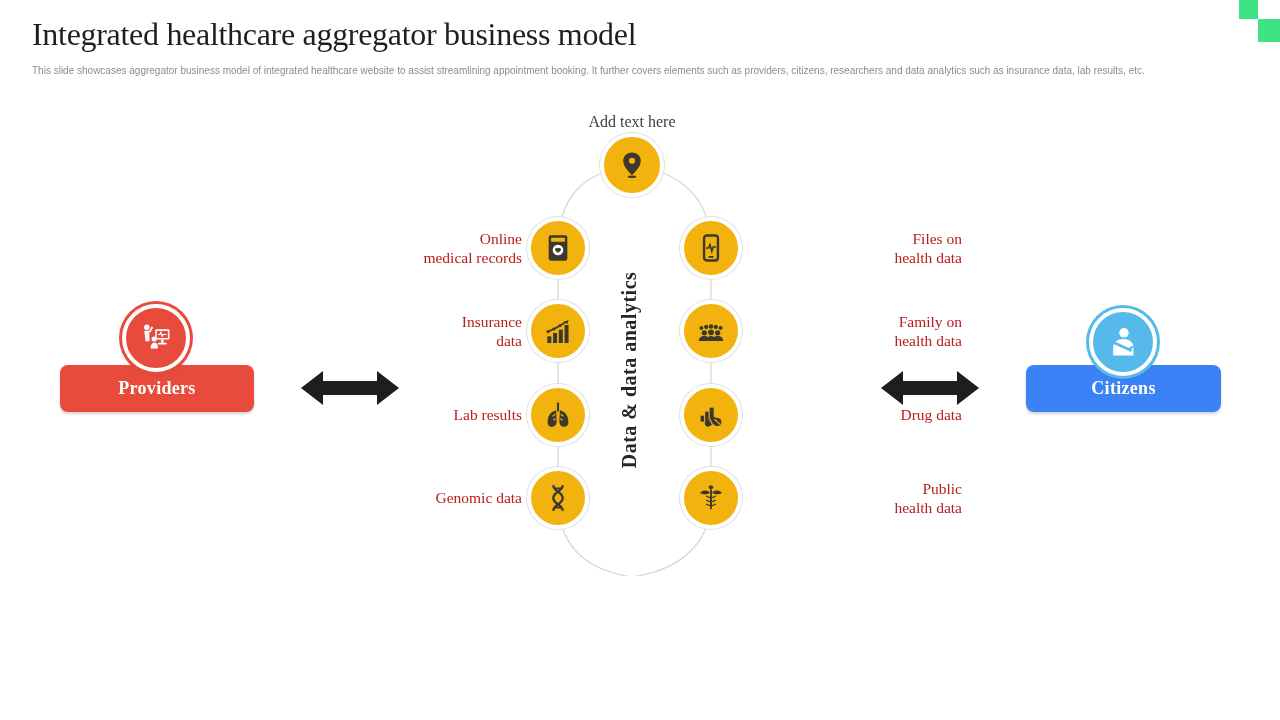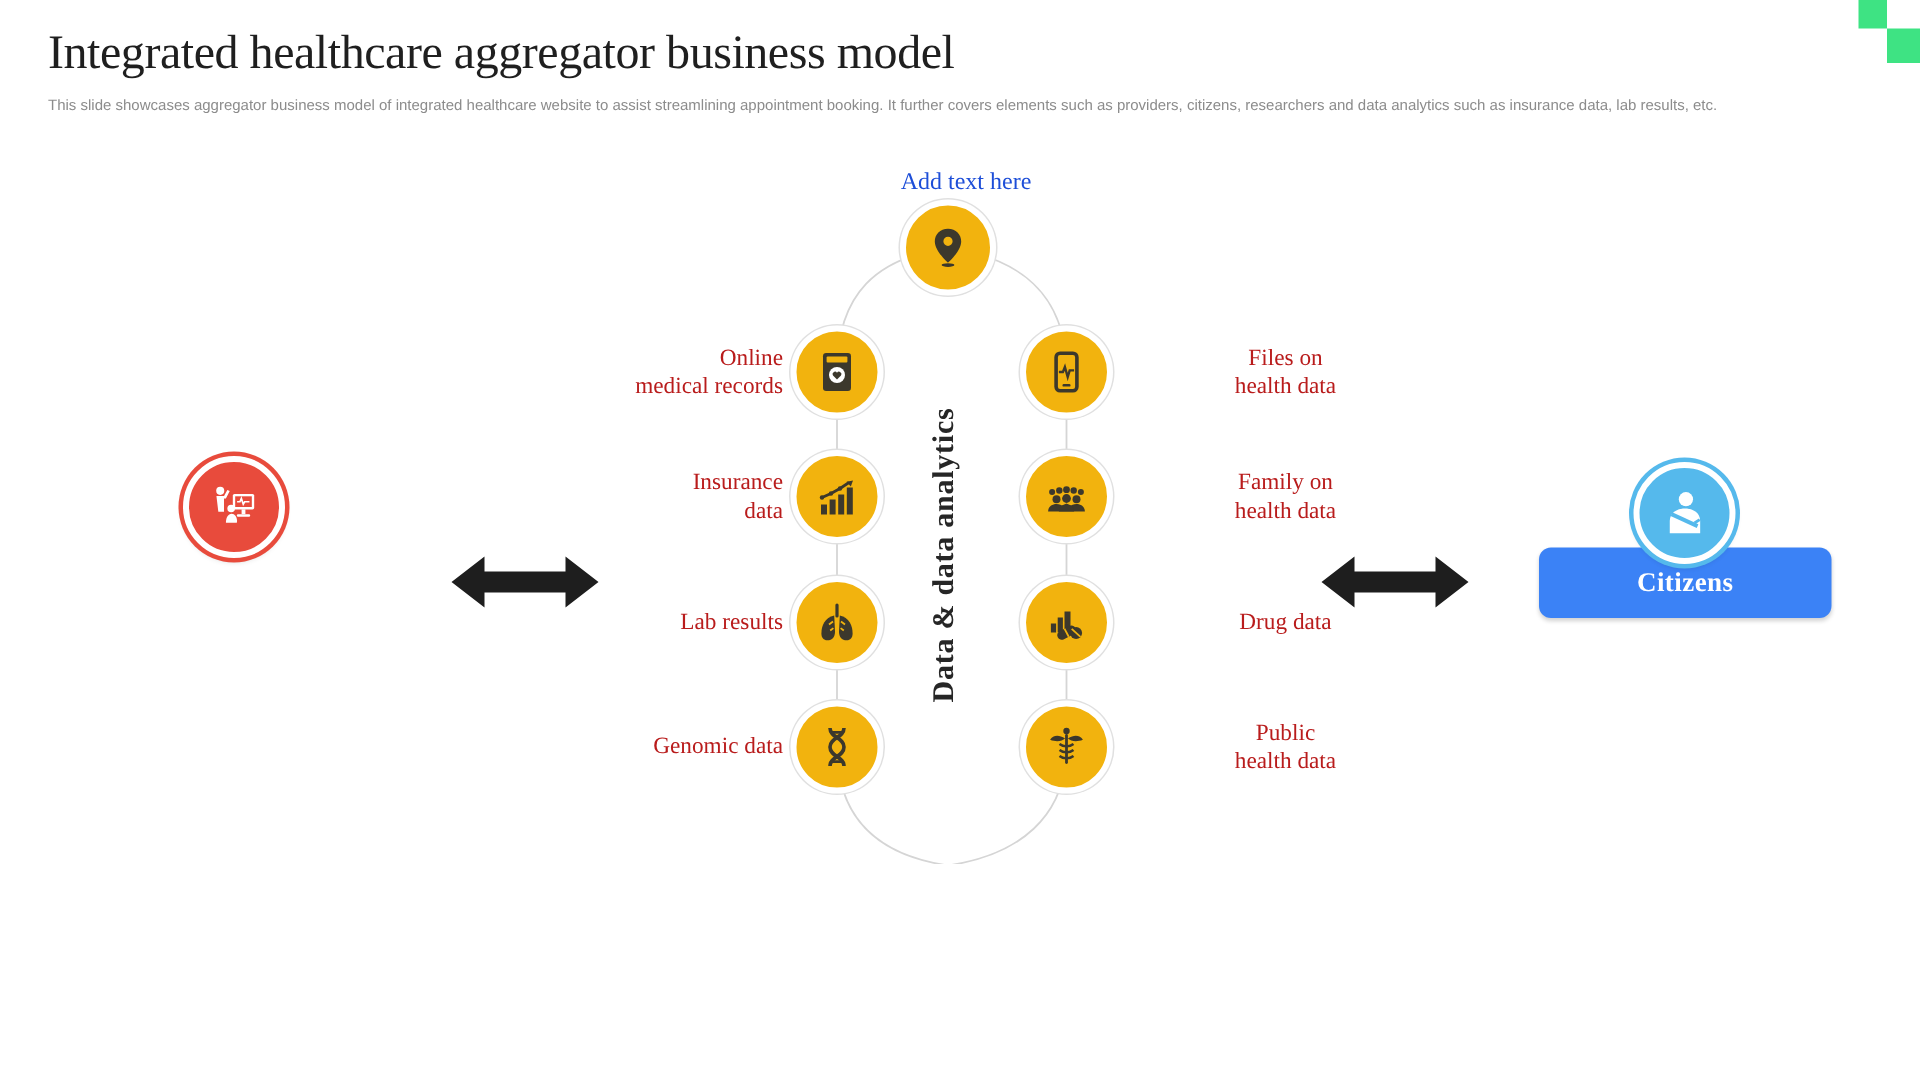--- a/index.html
+++ b/index.html
@@ -9,30 +9,30 @@
   .deco-sq{position:absolute;background:#3ee383;}
   .sq1{left:1239px;top:0;width:19px;height:19px;}
   .sq2{left:1258px;top:19px;width:22px;height:23px;}
   
   .title{position:absolute;left:32px;top:16px;font-size:32px;color:#1f1f1f;letter-spacing:-0.3px;white-space:nowrap;}
   .subtitle{position:absolute;left:32px;top:65px;width:1200px;font-family:"Liberation Sans","DejaVu Sans",sans-serif;
             font-size:10px;color:#8c8c8c;}
   
   .overlay{position:absolute;left:0;top:0;width:1280px;height:720px;pointer-events:none;}
   
-  .add-text{position:absolute;left:554px;top:113px;width:180px;text-align:center;font-size:16px;color:#1d4ed8;}
+  .add-text{position:absolute;left:542px;top:113px;width:180px;text-align:center;font-size:16px;color:#404040;}
   
   .node{position:absolute;width:62px;height:62px;box-sizing:border-box;border:4px solid #fff;border-radius:50%;
         background:#f2b30e;box-shadow:0 0 0 1px #e0e0e0;display:flex;align-items:center;justify-content:center;}
   .node svg{width:32px;height:32px;}
   .node-top{left:600px;top:133px;width:64px;height:64px;}
   
   .nlabel{position:absolute;font-size:15.5px;color:#b91c1c;line-height:1.22;white-space:pre-line;}
   .nlabel.left{width:210px;text-align:right;left:312px;}
-  .nlabel.right{width:210px;text-align:center;left:752px;}
+  .nlabel.right{width:210px;text-align:right;left:752px;}
   .y1a{top:230px;} .y2a{top:313px;} .y3a{top:406px;} .y4a{top:489px;}
   .y1b{top:230px;} .y2b{top:313px;} .y3b{top:406px;} .y4b{top:480px;}
   
   .vtext{position:absolute;left:523px;top:355px;width:220px;height:30px;text-align:center;
          transform:rotate(-90deg);font-weight:bold;font-size:20px;color:#262626;letter-spacing:0.5px;}
   
   .ebox{position:absolute;height:47px;border-radius:8px;display:flex;align-items:center;justify-content:center;
         font-weight:bold;font-size:18px;letter-spacing:0.3px;}
   .providers-box{left:60px;top:365px;width:194px;background:#e84b3c;color:#ffffff;box-shadow:0 2px 3px rgba(0,0,0,.18);}
   .citizens-box{left:1026px;top:365px;width:195px;background:#3b82f6;color:#ffffff;box-shadow:0 2px 3px rgba(0,0,0,.18);}
@@ -176,20 +176,21 @@
   <div class="nlabel right y1b">Files on
 health data</div>
   <div class="nlabel right y2b">Family on
 health data</div>
   <div class="nlabel right y3b">Drug data</div>
   <div class="nlabel right y4b">Public
 health data</div>
 
   <div class="vtext">Data &amp; data analytics</div>
 
+  <div class="ebox providers-box">Providers</div>
   <div class="ecirc providers-circ">
     <svg viewBox="0 0 24 24">
       <circle cx="6.2" cy="5.2" r="1.7" fill="#ffffff"></circle>
       <path d="M4.6 7.4 h3.2 l1.4-2.6 l1 0.5 l-1.6 3.1 h-0.8 v5.6 h-2.4 z" fill="#ffffff"></path>
       <rect x="11.5" y="6.5" width="9" height="6.5" rx="0.7" fill="#ffffff"></rect>
       <rect x="12.5" y="7.5" width="7" height="4.5" fill="#e84b3c"></rect>
       <path d="M13.3 9.8 h1.2 l0.6-1.4 l0.8 2.4 l0.6-1 h2" stroke="#ffffff" stroke-width="0.7" fill="none"></path>
       <rect x="15.2" y="13" width="1.6" height="2" fill="#ffffff"></rect>
       <rect x="13.2" y="15" width="5.6" height="1.1" rx="0.5" fill="#ffffff"></rect>
       <circle cx="10.8" cy="12.6" r="1.6" fill="#ffffff"></circle>

